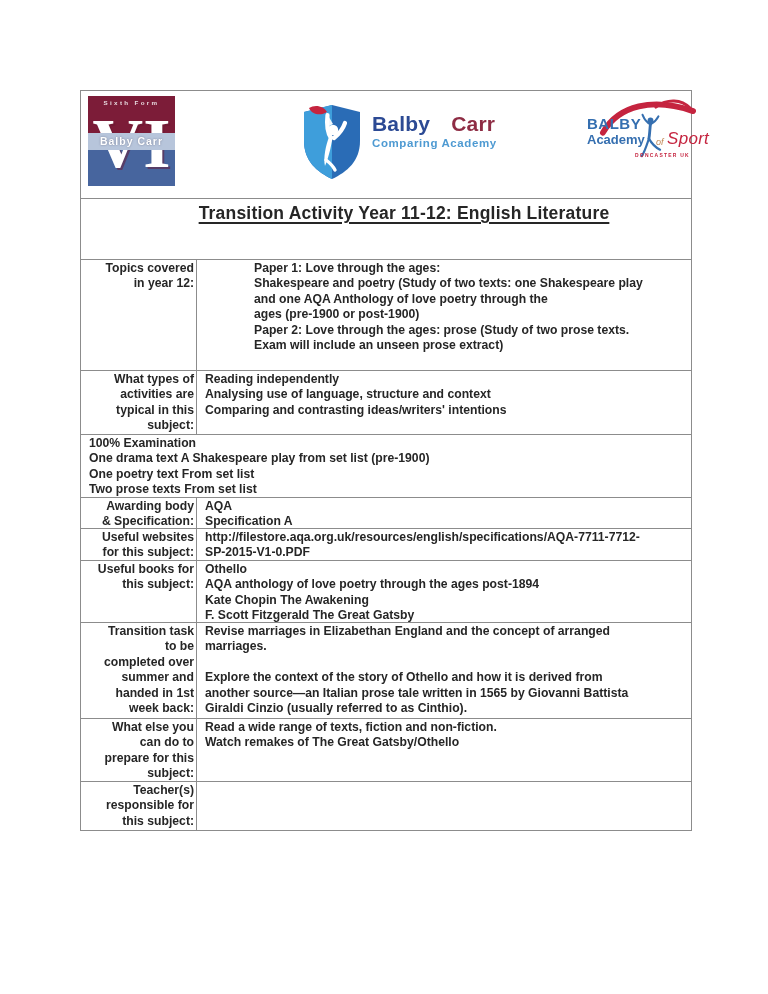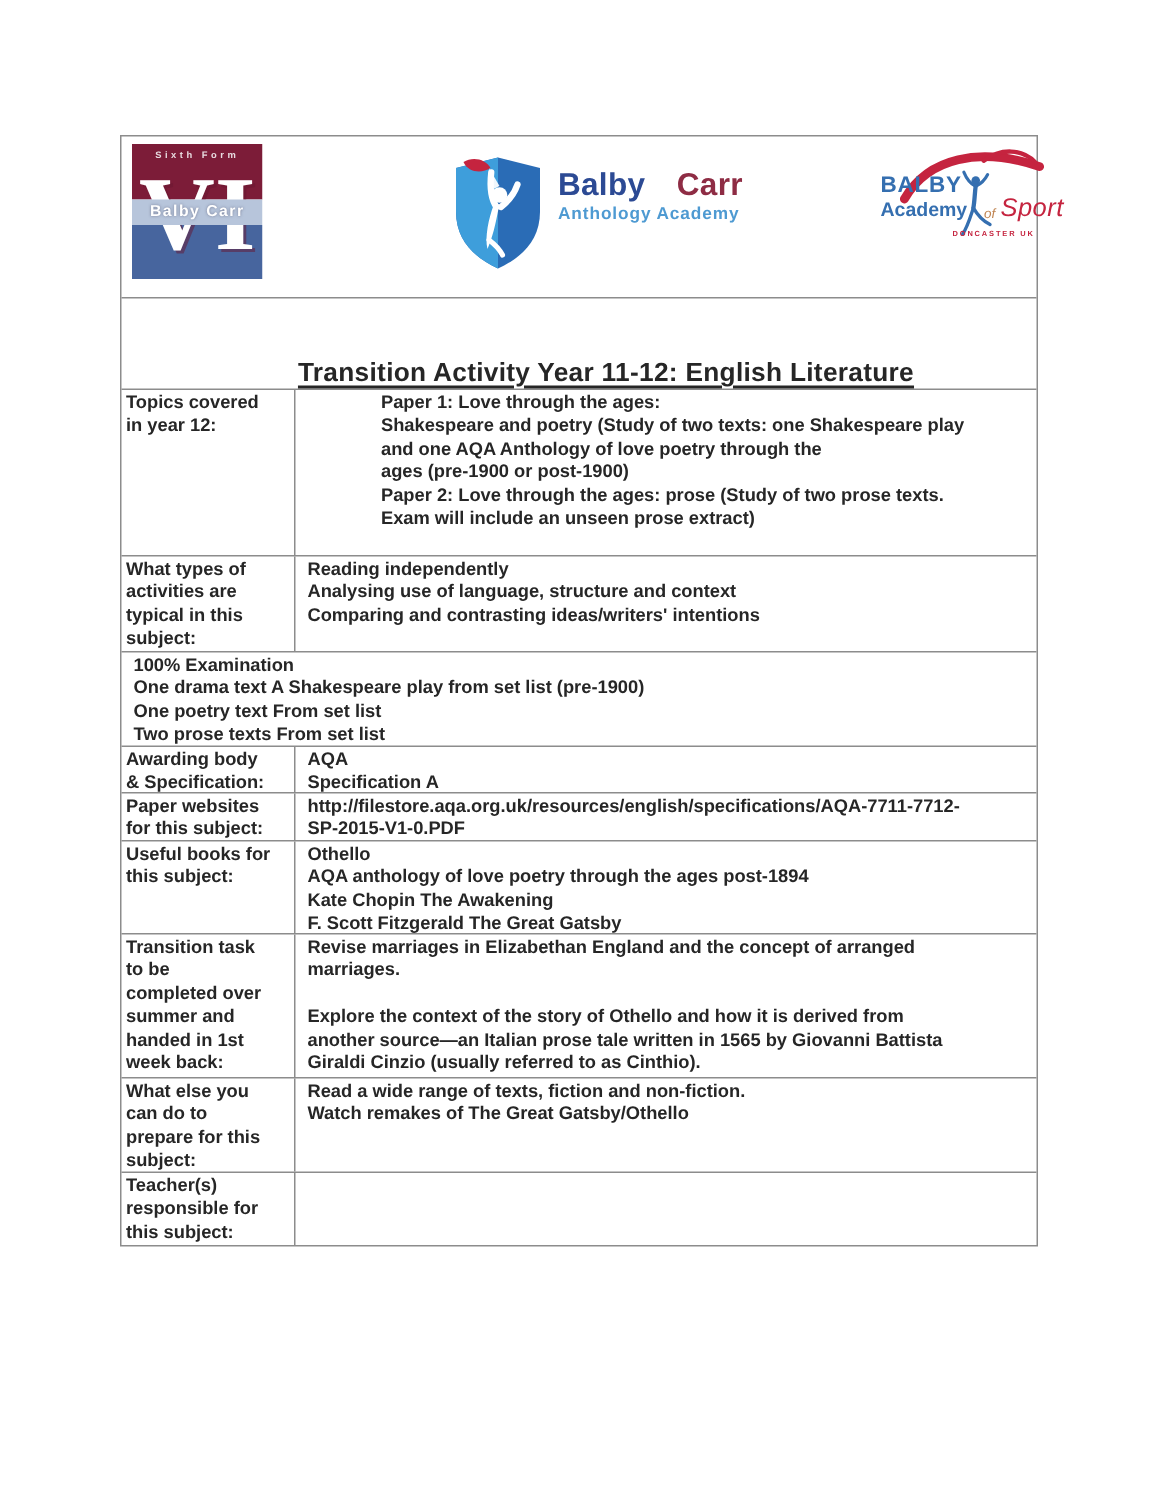--- a/index.html
+++ b/index.html
@@ -48,28 +48,28 @@
   .sport-of{position:absolute;left:77px;top:42px;font-size:9px;font-style:italic;font-weight:400;
             color:#c08552;}
   .sport-word{position:absolute;left:88px;top:34px;font-size:17px;font-weight:400;font-style:italic;
               color:var(--logo-red,#c5243f);letter-spacing:.3px;}
   .sport-small{position:absolute;left:56px;top:58px;font-size:8px;font-weight:700;
                color:var(--logo-red,#c5243f);letter-spacing:2px;white-space:nowrap;
                transform:scale(.62);transform-origin:left top;}
 
   
   .title-row{height:61px;border-top:1px solid var(--line,#8c8c8c);display:flex;
-             align-items:flex-end;justify-content:center;padding-left:36px;padding-top:4px;}
+             align-items:flex-start;justify-content:center;padding-left:36px;padding-top:4px;}
   .doc-title{font-size:17.5px;font-weight:700;text-decoration:underline;
              text-decoration-thickness:2px;text-underline-offset:3px;letter-spacing:.2px;}
 
   
   .trow{display:flex;border-top:1px solid var(--line,#8c8c8c);}
   .lbl{width:116px;flex:0 0 116px;border-right:1px solid var(--line,#8c8c8c);
-       padding:1px 2px 0 3px;white-space:pre;overflow:hidden;}
+       padding:1px 2px 0 3px;white-space:pre;overflow:hidden;text-align:right;}
   .cnt{flex:1;padding:1px 6px 0 8px;white-space:pre;overflow:hidden;}
   .lbl,.cnt{font-size:12.2px;line-height:15.4px;font-weight:700;color:var(--ink,#262626);}
   .r1{height:111px}.r2{height:64px}.r3{height:63px}.r4{height:31px}.r5{height:32px}
   .r6{height:62px}.r7{height:96px}.r8{height:63px}.r9{height:49px}
   .r1 .cnt{padding-left:57px;}
 </style>
 </head>
 <body>
 
 <div class="box">
@@ -99,21 +99,21 @@
         <g>
           <circle cx="33" cy="27" r="5.2" fill="#ffffff"></circle>
           <path d="M31 35 C27.5 30 26.5 21 27.5 12" stroke="#ffffff" stroke-width="4.2" fill="none" stroke-linecap="round"></path>
           <path d="M34 35 C39 31 43 26 45 20" stroke="#ffffff" stroke-width="4.2" fill="none" stroke-linecap="round"></path>
           <path d="M33 33 C31 42 30 51 25 63 C23 55 26 42 29 34 Z" fill="#ffffff"></path>
           <path d="M26 57 C30 60 33 63 35 67" stroke="#ffffff" stroke-width="3.4" fill="none" stroke-linecap="round"></path>
         </g>
       </svg>
       <div class="academy-text">
         <div class="academy-name"><span class="n1">Balby</span><span class="n2">Carr</span></div>
-        <div class="academy-sub">Anthology Academy</div>
+        <div class="academy-sub">Comparing Academy</div>
       </div>
     </div>
 
     <div class="sport-logo">
       <svg class="sport-ribbon" viewBox="0 0 100 42">
         <path d="M4 38 C20 10 55 2 96 16" stroke="var(--logo-red,#c5243f)" stroke-width="6" fill="none" stroke-linecap="round"></path>
         <path d="M58 12 C70 3 84 4 93 13" stroke="var(--logo-red,#c5243f)" stroke-width="3" fill="none" stroke-linecap="round"></path>
       </svg>
       <div class="sport-balby">BALBY</div>
       <div class="sport-academy">Academy</div>
@@ -160,21 +160,21 @@
 One poetry text From set list
 Two prose texts From set list</div>
   </div>
   <div class="trow r4">
     <div class="lbl">Awarding body
 &amp; Specification:</div>
     <div class="cnt">AQA
 Specification A</div>
   </div>
   <div class="trow r5">
-    <div class="lbl">Paper websites
+    <div class="lbl">Useful websites
 for this subject:</div>
     <div class="cnt">http://filestore.aqa.org.uk/resources/english/specifications/AQA-7711-7712-
 SP-2015-V1-0.PDF</div>
   </div>
   <div class="trow r6">
     <div class="lbl">Useful books for
 this subject:</div>
     <div class="cnt">Othello
 AQA anthology of love poetry through the ages post-1894
 Kate Chopin The Awakening

